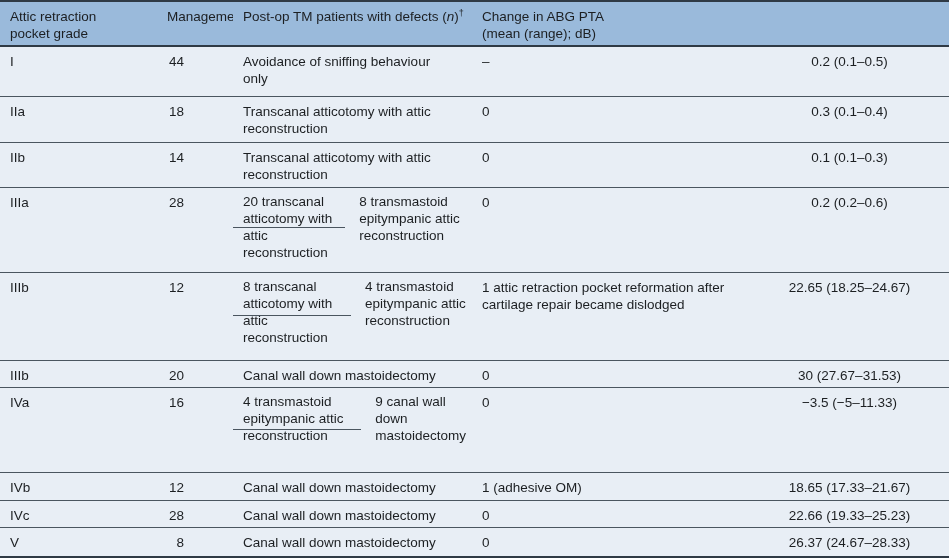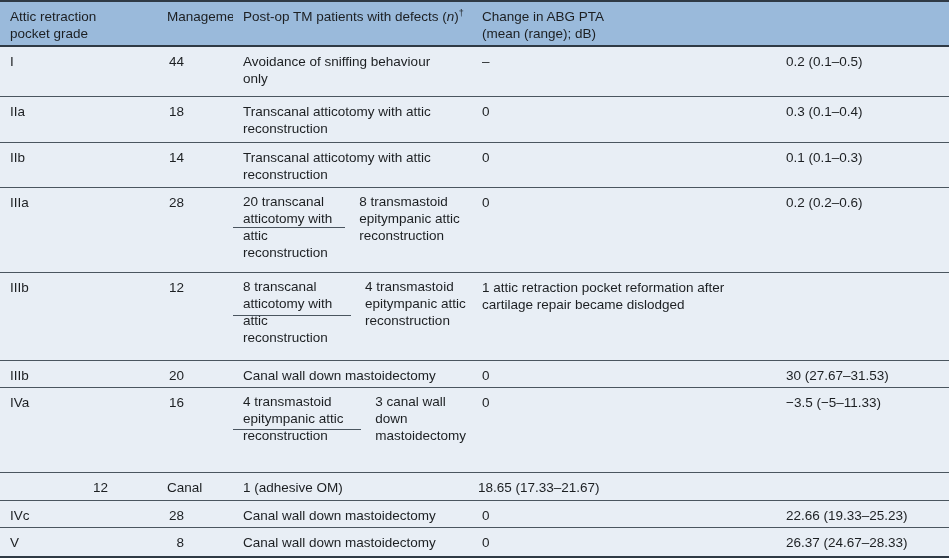--- a/index.html
+++ b/index.html
@@ -32,21 +32,21 @@
   }
   .cell{
     padding:6px 6px 0 10px;
     font-size:13.5px;
     line-height:17px;
     white-space:pre-line;
     overflow:hidden;
   }
   .c2{text-align:right;padding-right:49px;}
   .hdr .c2{text-align:left;padding-right:6px;}
-  .c5{padding-right:36px;padding-left:6px;}
+  .c5{text-align:center;padding-right:36px;padding-left:6px;}
   .hdr .c5{text-align:left;padding-left:10px;padding-right:6px;}
   .c3.multi{padding:0;display:flex;flex-direction:row;}
   .sub{padding:5px 6px 0 10px;font-size:13.5px;line-height:17px;white-space:pre-line;}
   .sub-top{border-bottom:1px solid var(--row-line);margin-right:4px;}
   
   .r0{height:50px}.r1{height:46px}.r2{height:45px}.r3{height:85px}.r4{height:88px}
   .r5{height:27px}.r6{height:85px}.r7{height:28px}.r8{height:27px}.r9{height:26px}
   
   .s-iiia{height:40px}.s-iiib{height:43px}.s-iva{height:42px}
   sup{font-size:9px;vertical-align:super;line-height:0;}
@@ -110,44 +110,46 @@
     <div class="cell c1">IIIb</div>
     <div class="cell c2">12</div>
     <div class="cell c3 multi">
       <div class="sub sub-top s-iiib">8 transcanal atticotomy with attic
 reconstruction</div>
       <div class="sub">4 transmastoid epitympanic attic
 reconstruction</div>
     </div>
     <div class="cell c4">1 attic retraction pocket reformation after
 cartilage repair became dislodged</div>
+    <div class="cell c5">22.65 (18.25–24.67)</div>
   </div>
 
   <div class="row r5">
     <div class="cell c1">IIIb</div>
     <div class="cell c2">20</div>
     <div class="cell c3">Canal wall down mastoidectomy</div>
     <div class="cell c4">0</div>
     <div class="cell c5">30 (27.67–31.53)</div>
   </div>
 
   <div class="row r6">
     <div class="cell c1">IVa</div>
     <div class="cell c2">16</div>
     <div class="cell c3 multi">
       <div class="sub sub-top s-iva">4 transmastoid epitympanic attic
 reconstruction</div>
-      <div class="sub">3 canal wall down
+      <div class="sub">9 canal wall down
 mastoidectomy</div>
     </div>
     <div class="cell c4">0</div>
     <div class="cell c5">−3.5 (−5–11.33)</div>
   </div>
 
   <div class="row r7">
+    <div class="cell c1">IVb</div>
     <div class="cell c2">12</div>
     <div class="cell c3">Canal wall down mastoidectomy</div>
     <div class="cell c4">1 (adhesive OM)</div>
     <div class="cell c5">18.65 (17.33–21.67)</div>
   </div>
 
   <div class="row r8">
     <div class="cell c1">IVc</div>
     <div class="cell c2">28</div>
     <div class="cell c3">Canal wall down mastoidectomy</div>

